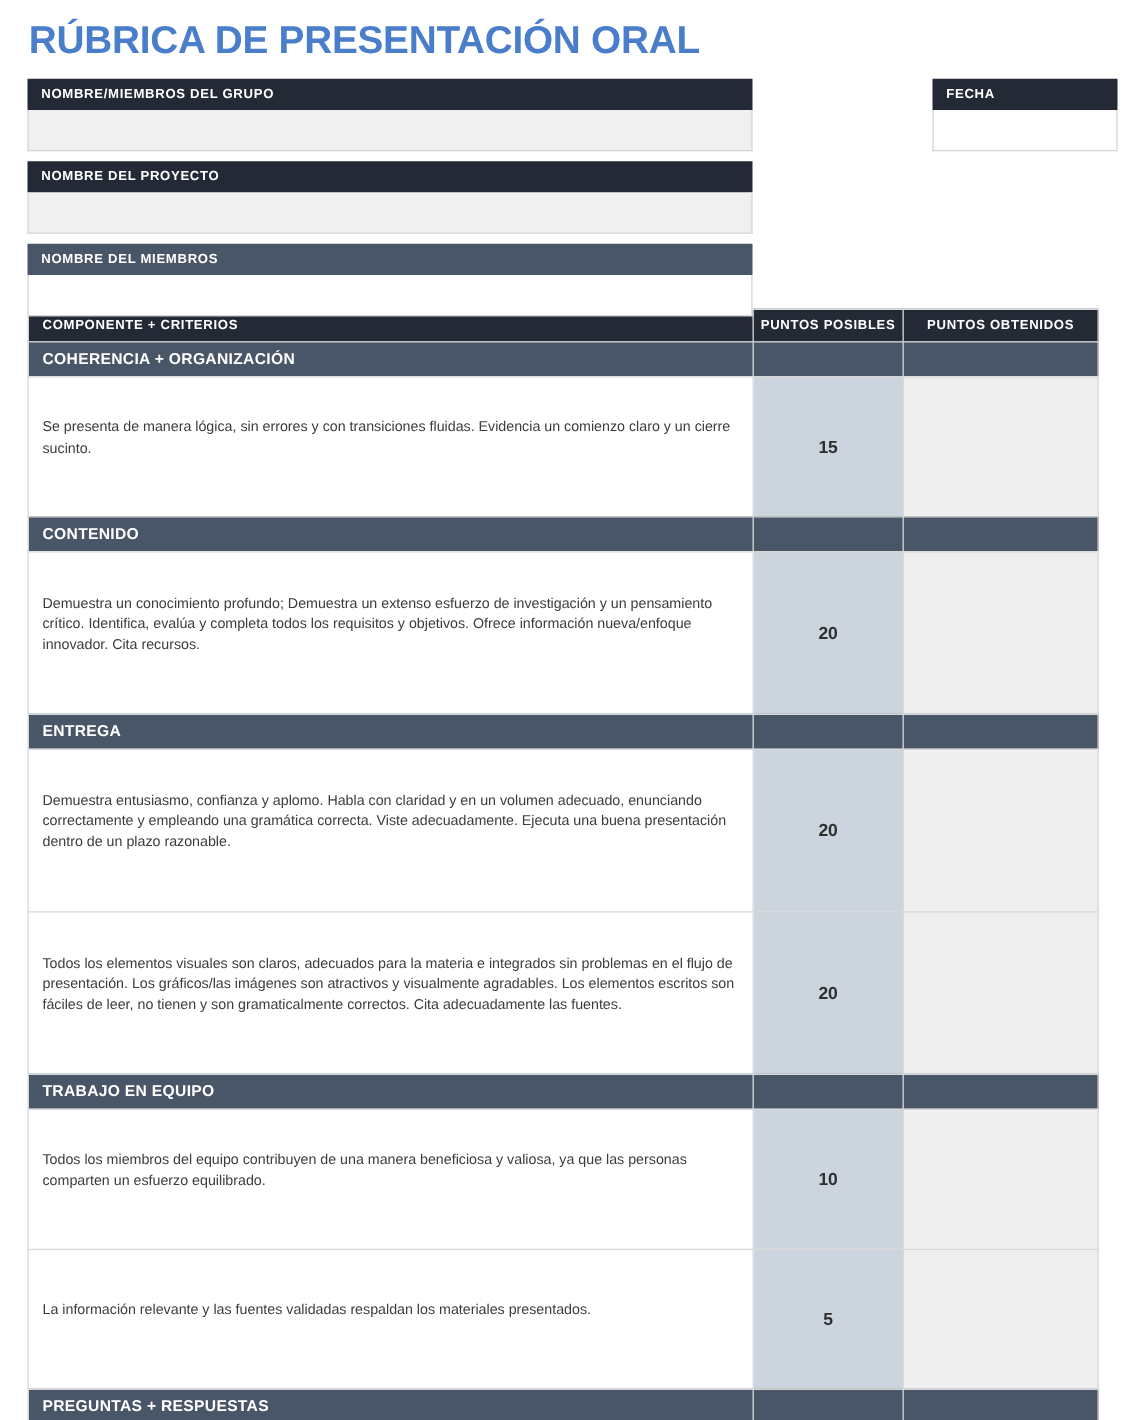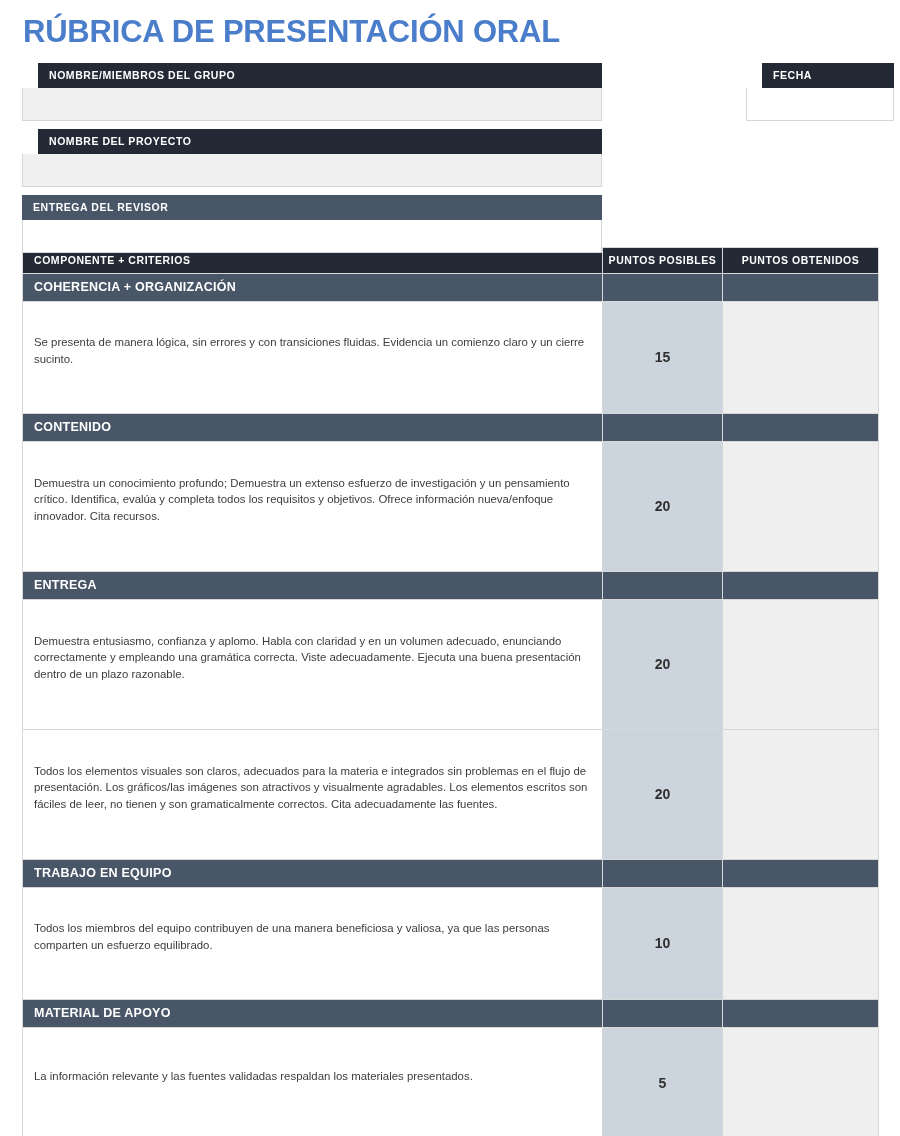--- a/index.html
+++ b/index.html
@@ -50,21 +50,21 @@
   .bar {
     color: #ffffff;
     font-size: 10.5px;
     font-weight: bold;
     letter-spacing: 0.55px;
     padding: 6px 10px 6px 11px;
     line-height: 13px;
     box-sizing: border-box;
     height: 25px;
   }
-  .bar.dark  { background: #232a35; margin-left: 16px; }
+  .bar.dark  { background: #232a35; }
   .bar.slate { background: #485668; }
 
   .field {
     box-sizing: border-box;
     height: 33px;
     border: 1px solid #d6d6d6;
     border-top: none;
   }
   .field.grey  { background: #f0f0f0; }
   .field.white { background: #ffffff; }
@@ -157,21 +157,21 @@
       <div class="bar dark">NOMBRE/MIEMBROS DEL GRUPO</div>
       <div class="field grey"></div>
 
       <div class="spacer-8"></div>
 
       <div class="bar dark">NOMBRE DEL PROYECTO</div>
       <div class="field grey"></div>
 
       <div class="spacer-8"></div>
 
-      <div class="bar slate">ENTREGA DEL REVISOR</div>
+      <div class="bar slate">NOMBRE DEL MIEMBROS</div>
       <div class="field white"></div>
 
     </div>
 
     <div class="date-col">
       <div class="bar dark">FECHA</div>
       <div class="field white"></div>
     </div>
 
   </div>
@@ -233,25 +233,20 @@
       <td class="sec-label">TRABAJO EN EQUIPO</td>
       <td></td>
       <td></td>
     </tr>
     <tr class="criteria">
       <td class="desc h-78">Todos los miembros del equipo contribuyen de una manera beneficiosa y valiosa, ya que las personas comparten un esfuerzo equilibrado.</td>
       <td class="pts">10</td>
       <td class="obt"></td>
     </tr>
 
-    <tr class="section">
-      <td class="sec-label">MATERIAL DE APOYO</td>
-      <td></td>
-      <td></td>
-    </tr>
     <tr class="criteria">
       <td class="desc h-78">La información relevante y las fuentes validadas respaldan los materiales presentados.</td>
       <td class="pts">5</td>
       <td class="obt"></td>
     </tr>
 
     <tr class="section">
       <td class="sec-label">PREGUNTAS + RESPUESTAS</td>
       <td></td>
       <td></td>

